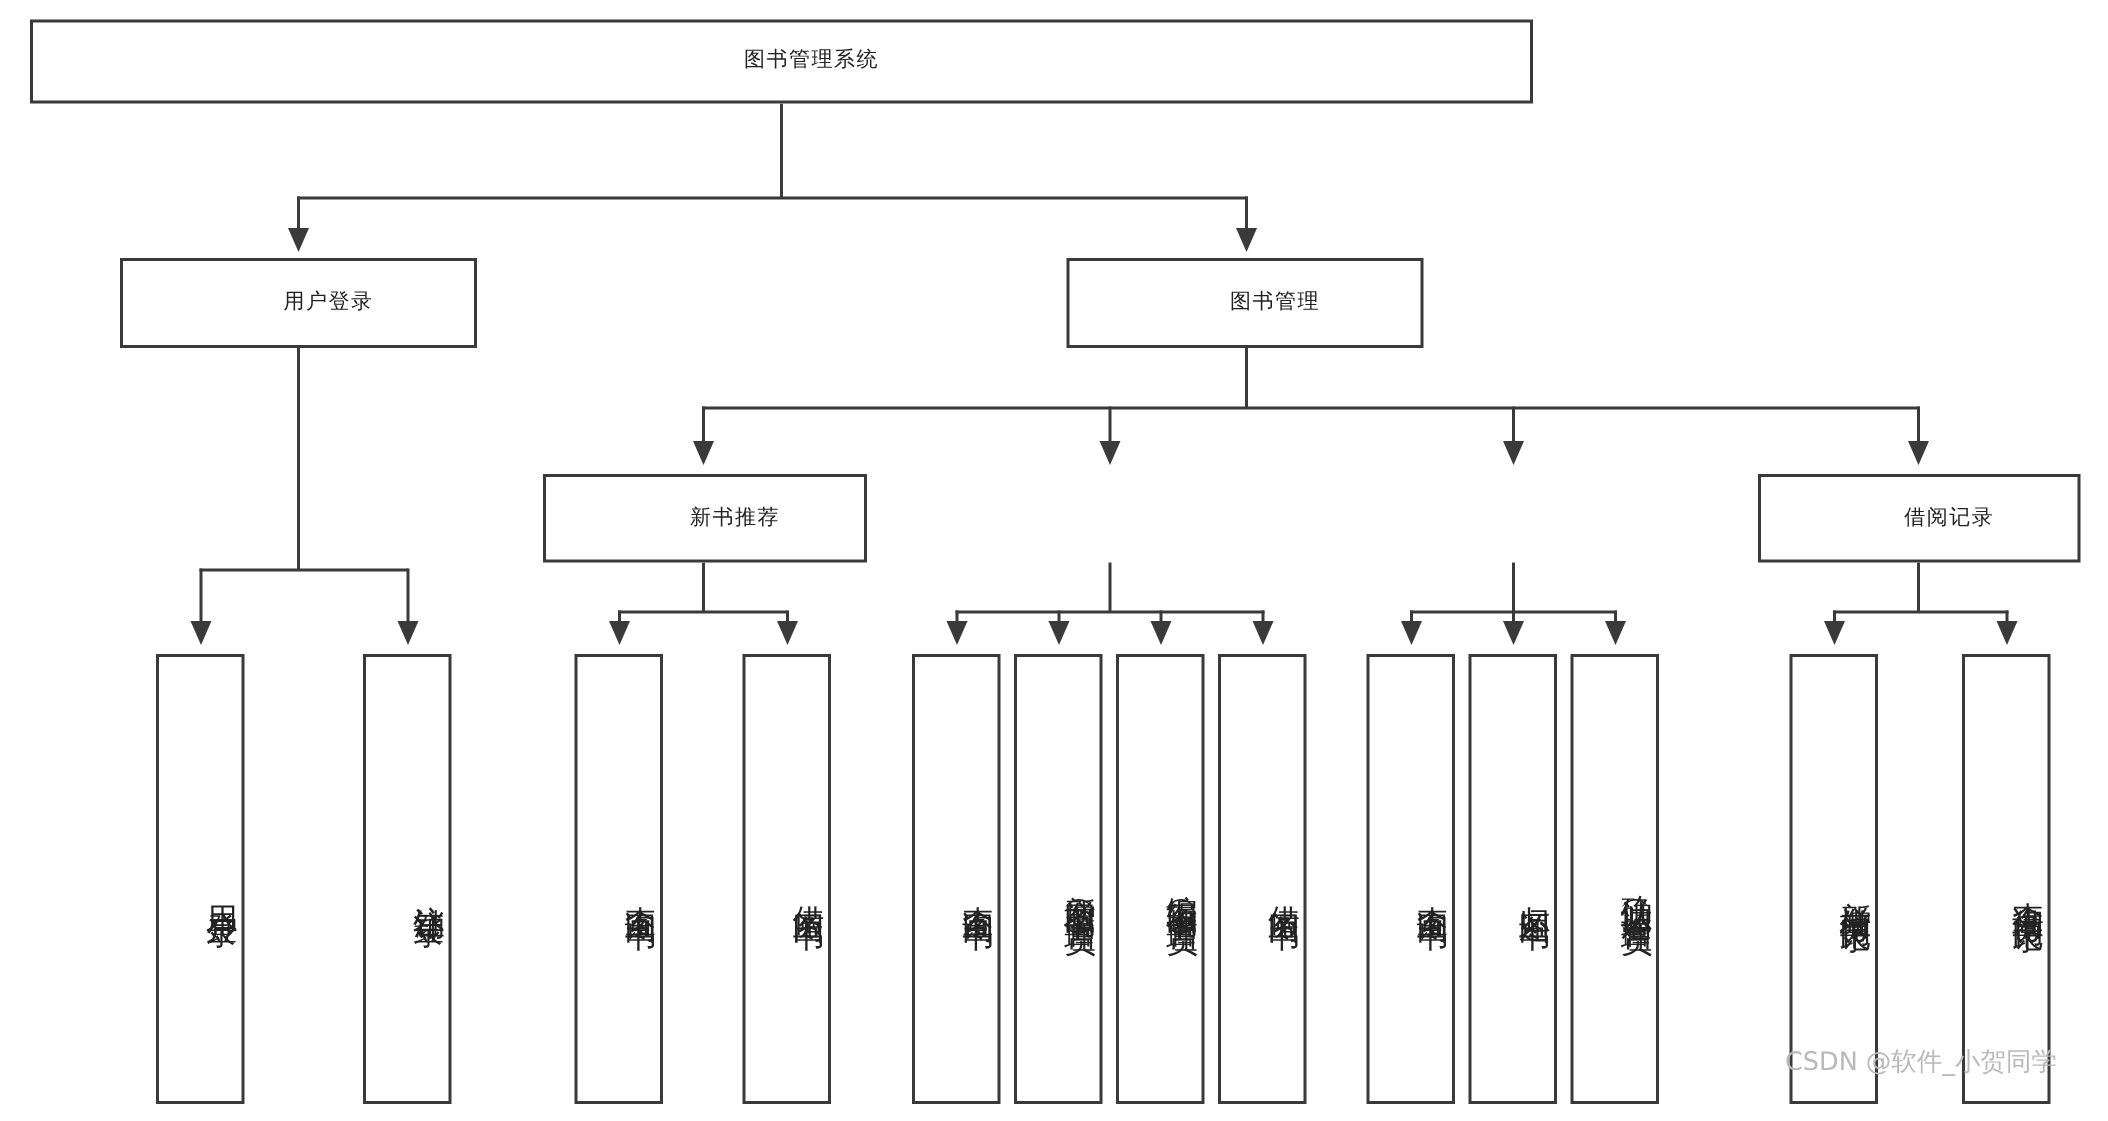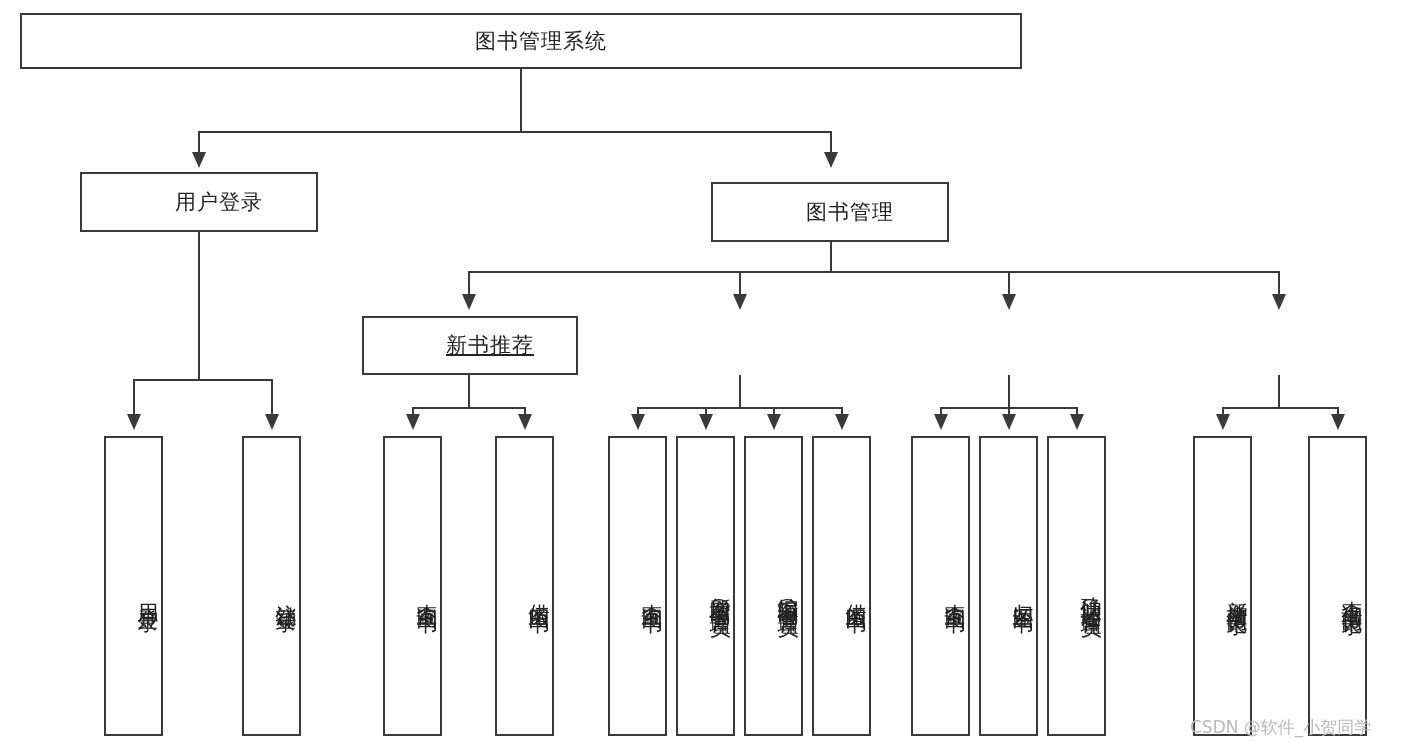--- a/index.html
+++ b/index.html
@@ -25,21 +25,21 @@
     border: 2px solid #3a3a3a;
     background: #ffffff;
     display: flex;
     align-items: center;
     justify-content: center;
     color: #222222;
     line-height: 1.25;
     z-index: 3;
   }
   .node.h {
-    font-size: 21px;
+    font-size: 14px;
     letter-spacing: 1px;
     padding-left: 40px;
   }
   .node.v {
     writing-mode: vertical-rl;
     text-orientation: upright;
     font-size: 21px;
     letter-spacing: 3px;
     padding-top: 14px;
     align-items: flex-start;
@@ -90,21 +90,21 @@
 
   <div class="edge v" style="left:198px; top:131px; height:24px;"></div>
   <div class="arrow" style="left:192px; top:152px;"></div>
   <div class="edge v" style="left:830px; top:131px; height:24px;"></div>
   <div class="arrow" style="left:824px; top:152px;"></div>
 
   <div class="node h" style="left:80px; top:172px; width:238px; height:60px;">
     <span class="node-label">用户登录</span>
   </div>
 
-  <div class="node h" style="left:711px; top:172px; width:238px; height:60px;margin-top:10px;">
+  <div class="node h" style="left:711px; top:172px; width:238px; height:60px;">
     <span class="node-label">图书管理</span>
   </div>
 
   <div class="edge v" style="left:198px; top:232px; height:148px;"></div>
   <div class="edge h" style="left:133px; top:379px; width:139px;"></div>
   <div class="edge v" style="left:133px; top:379px; height:37px;"></div>
   <div class="arrow" style="left:127px; top:414px;"></div>
   <div class="edge v" style="left:271px; top:379px; height:37px;"></div>
   <div class="arrow" style="left:265px; top:414px;"></div>
 
@@ -112,22 +112,25 @@
   <div class="edge h" style="left:468px; top:271px; width:812px;"></div>
   <div class="edge v" style="left:468px; top:271px; height:26px;"></div>
   <div class="arrow" style="left:462px; top:294px;"></div>
   <div class="edge v" style="left:739px; top:271px; height:26px;"></div>
   <div class="arrow" style="left:733px; top:294px;"></div>
   <div class="edge v" style="left:1008px; top:271px; height:26px;"></div>
   <div class="arrow" style="left:1002px; top:294px;"></div>
   <div class="edge v" style="left:1278px; top:271px; height:26px;"></div>
   <div class="arrow" style="left:1272px; top:294px;"></div>
 
-  <div class="node h" style="left:362px; top:316px; width:216px; height:59px;text-decoration:underline;">
+  <div class="node h" style="left:362px; top:316px; width:216px; height:59px;">
     <span class="node-label">新书推荐</span>
+  </div>
+  <div class="node h" style="left:1172px; top:316px; width:215px; height:59px;">
+    <span class="node-label">借阅记录</span>
   </div>
 
   <div class="edge v" style="left:468px; top:375px; height:33px;"></div>
   <div class="edge h" style="left:412px; top:407px; width:113px;"></div>
   <div class="edge v" style="left:412px; top:407px; height:9px;"></div>
   <div class="arrow" style="left:406px; top:414px;"></div>
   <div class="edge v" style="left:524px; top:407px; height:9px;"></div>
   <div class="arrow" style="left:518px; top:414px;"></div>
 
   <div class="edge v" style="left:739px; top:375px; height:33px;"></div>
@@ -194,15 +197,15 @@
     <span class="node-label">确认归还（管理员）</span>
   </div>
 
   <div class="node v" style="left:1193px; top:436px; width:59px; height:300px;">
     <span class="node-label">新增借阅记录</span>
   </div>
   <div class="node v" style="left:1308px; top:436px; width:59px; height:300px;">
     <span class="node-label">查询借阅记录</span>
   </div>
 
-  <div id="watermark" style="left:1190px; top:716px;">CSDN @软件_小贺同学</div>
+  <div id="watermark" style="left:1190px; top:696px;">CSDN @软件_小贺同学</div>
 
 </div>
 
 </body></html>

